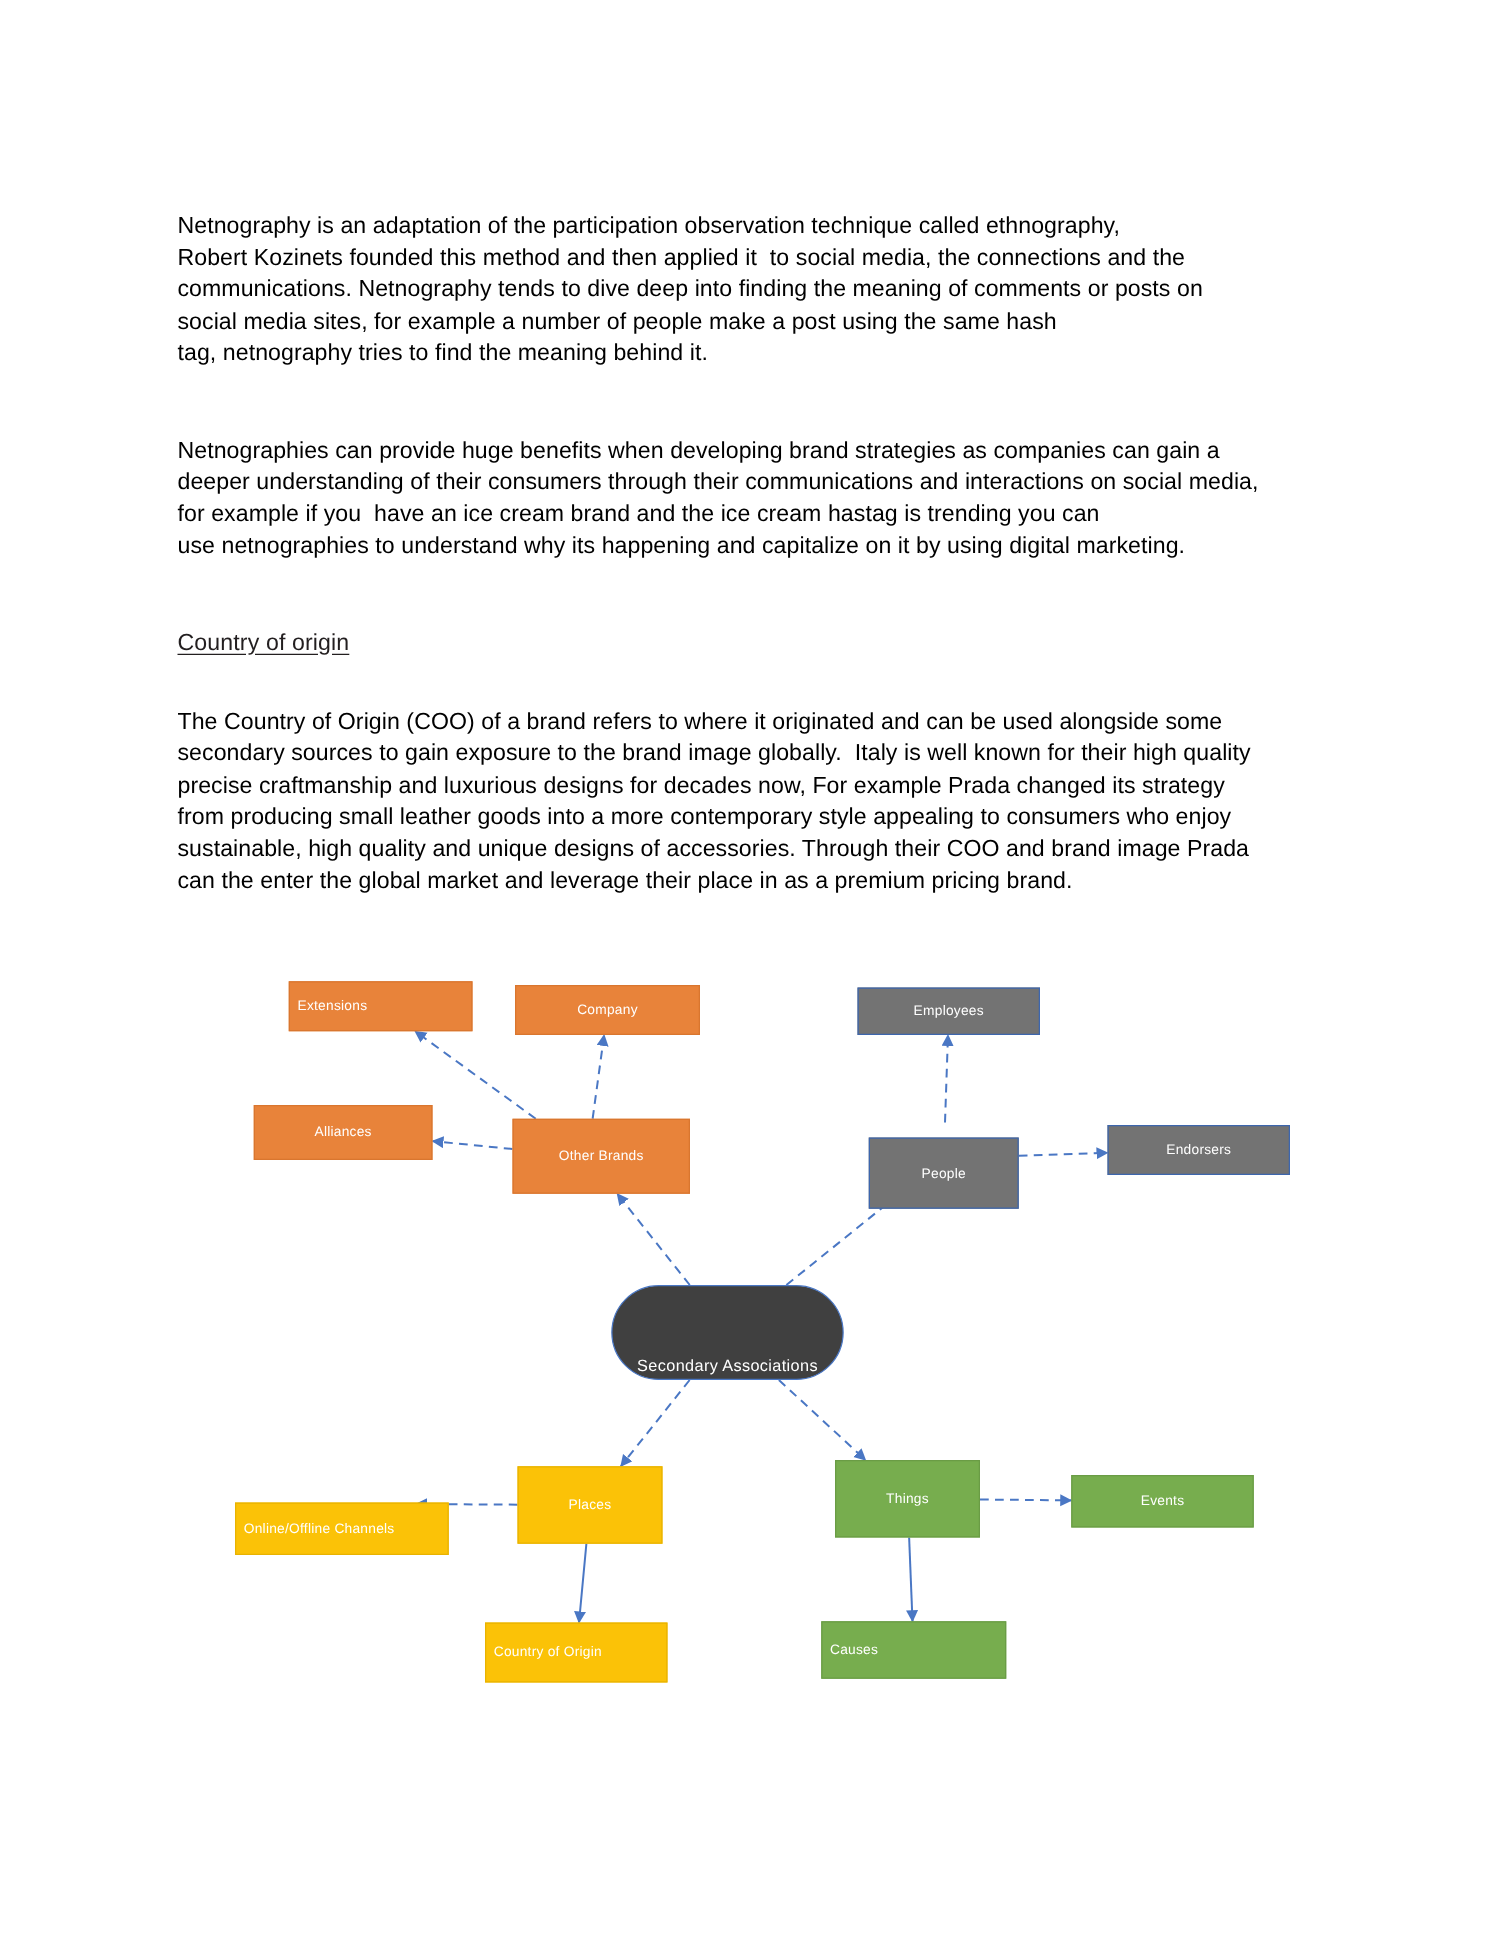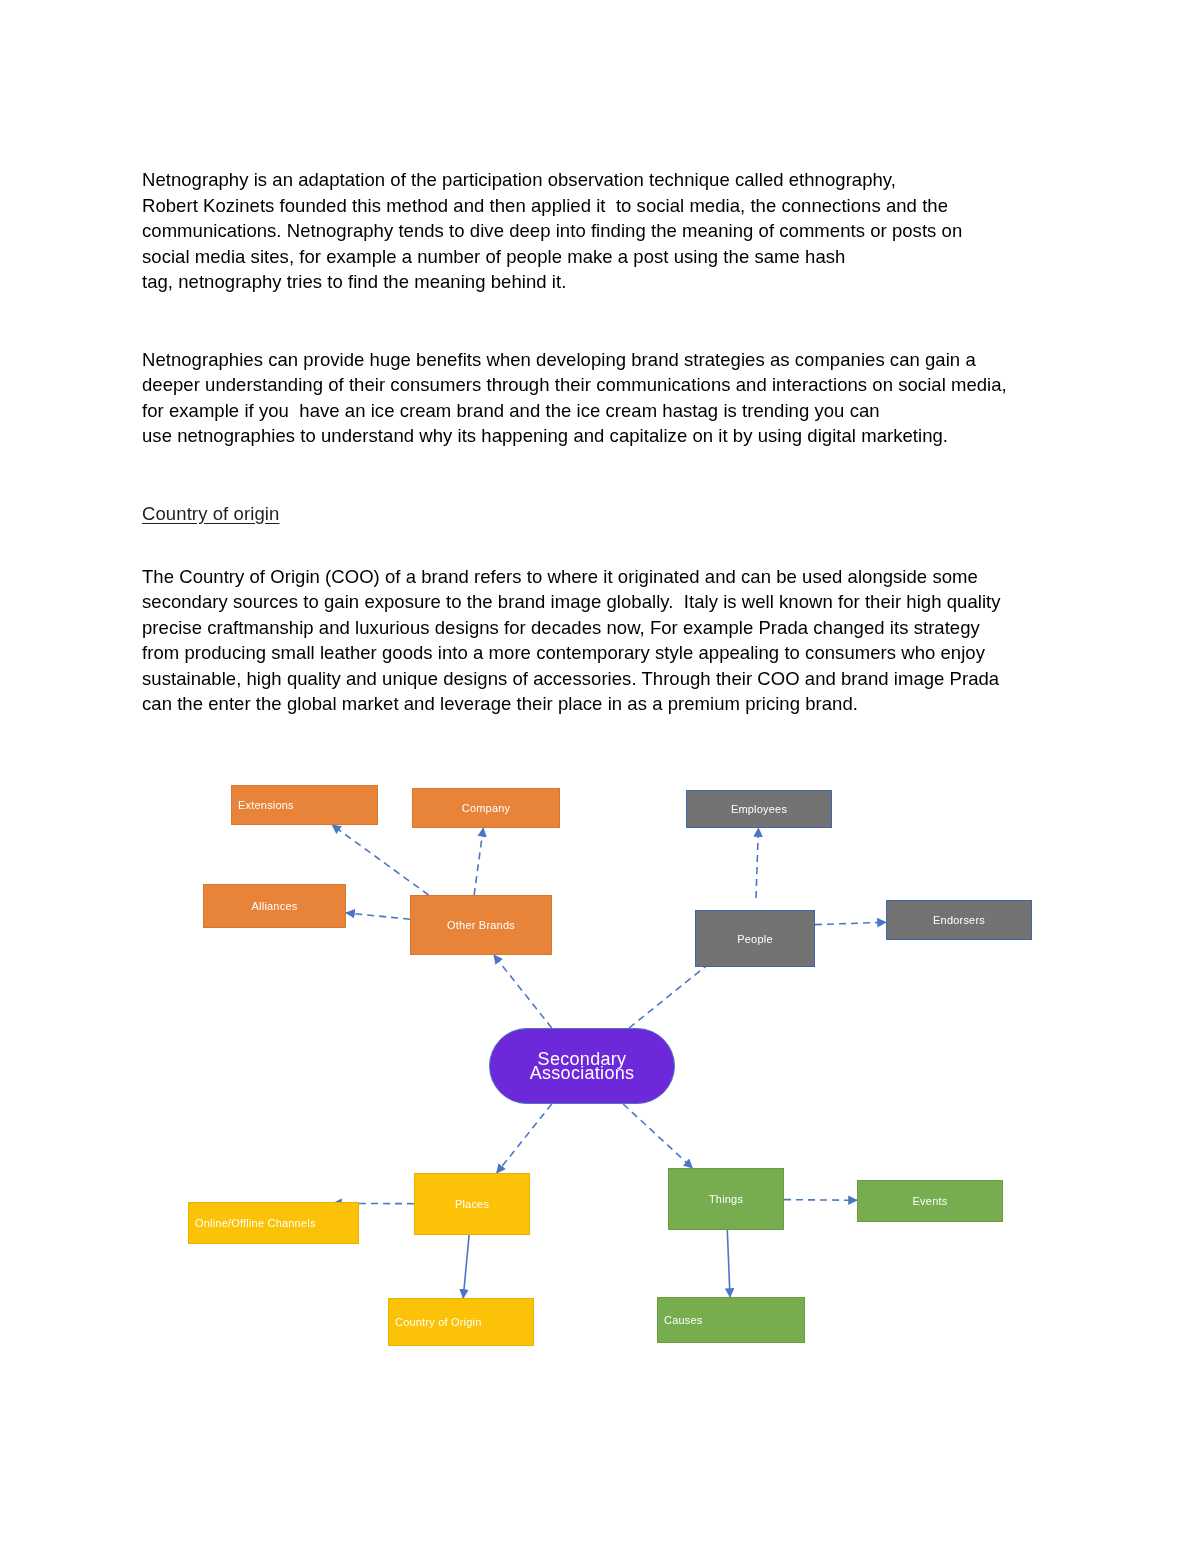--- a/index.html
+++ b/index.html
@@ -78,25 +78,26 @@
   .node.orange { background: #e8833a; border: 1px solid #d9762f; }
   .node.blue   { background: #737373; border: 1px solid #3d66ad; }
   .node.green  { background: #77ad4e; border: 1px solid #6a9c45; }
   .node.yellow { background: #fbc207; border: 1px solid #e8b200; }
   .node.left-align {
     justify-content: flex-start;
     text-align: left;
     align-items: center;
   }
   .node.pill {
-    background: #6d28d9;
+    background: #404040;
     border: 1px solid #4a77c4;
     border-radius: 44px;
-    font-size: 18px;
+    font-size: 13px;
     letter-spacing: 0.3px;
+    align-items: flex-end;
   }
 </style>
 </head>
 <body>
 
 <div class="page">
 
   <div class="doc-body">
 
     <div class="gap-lg"></div>

